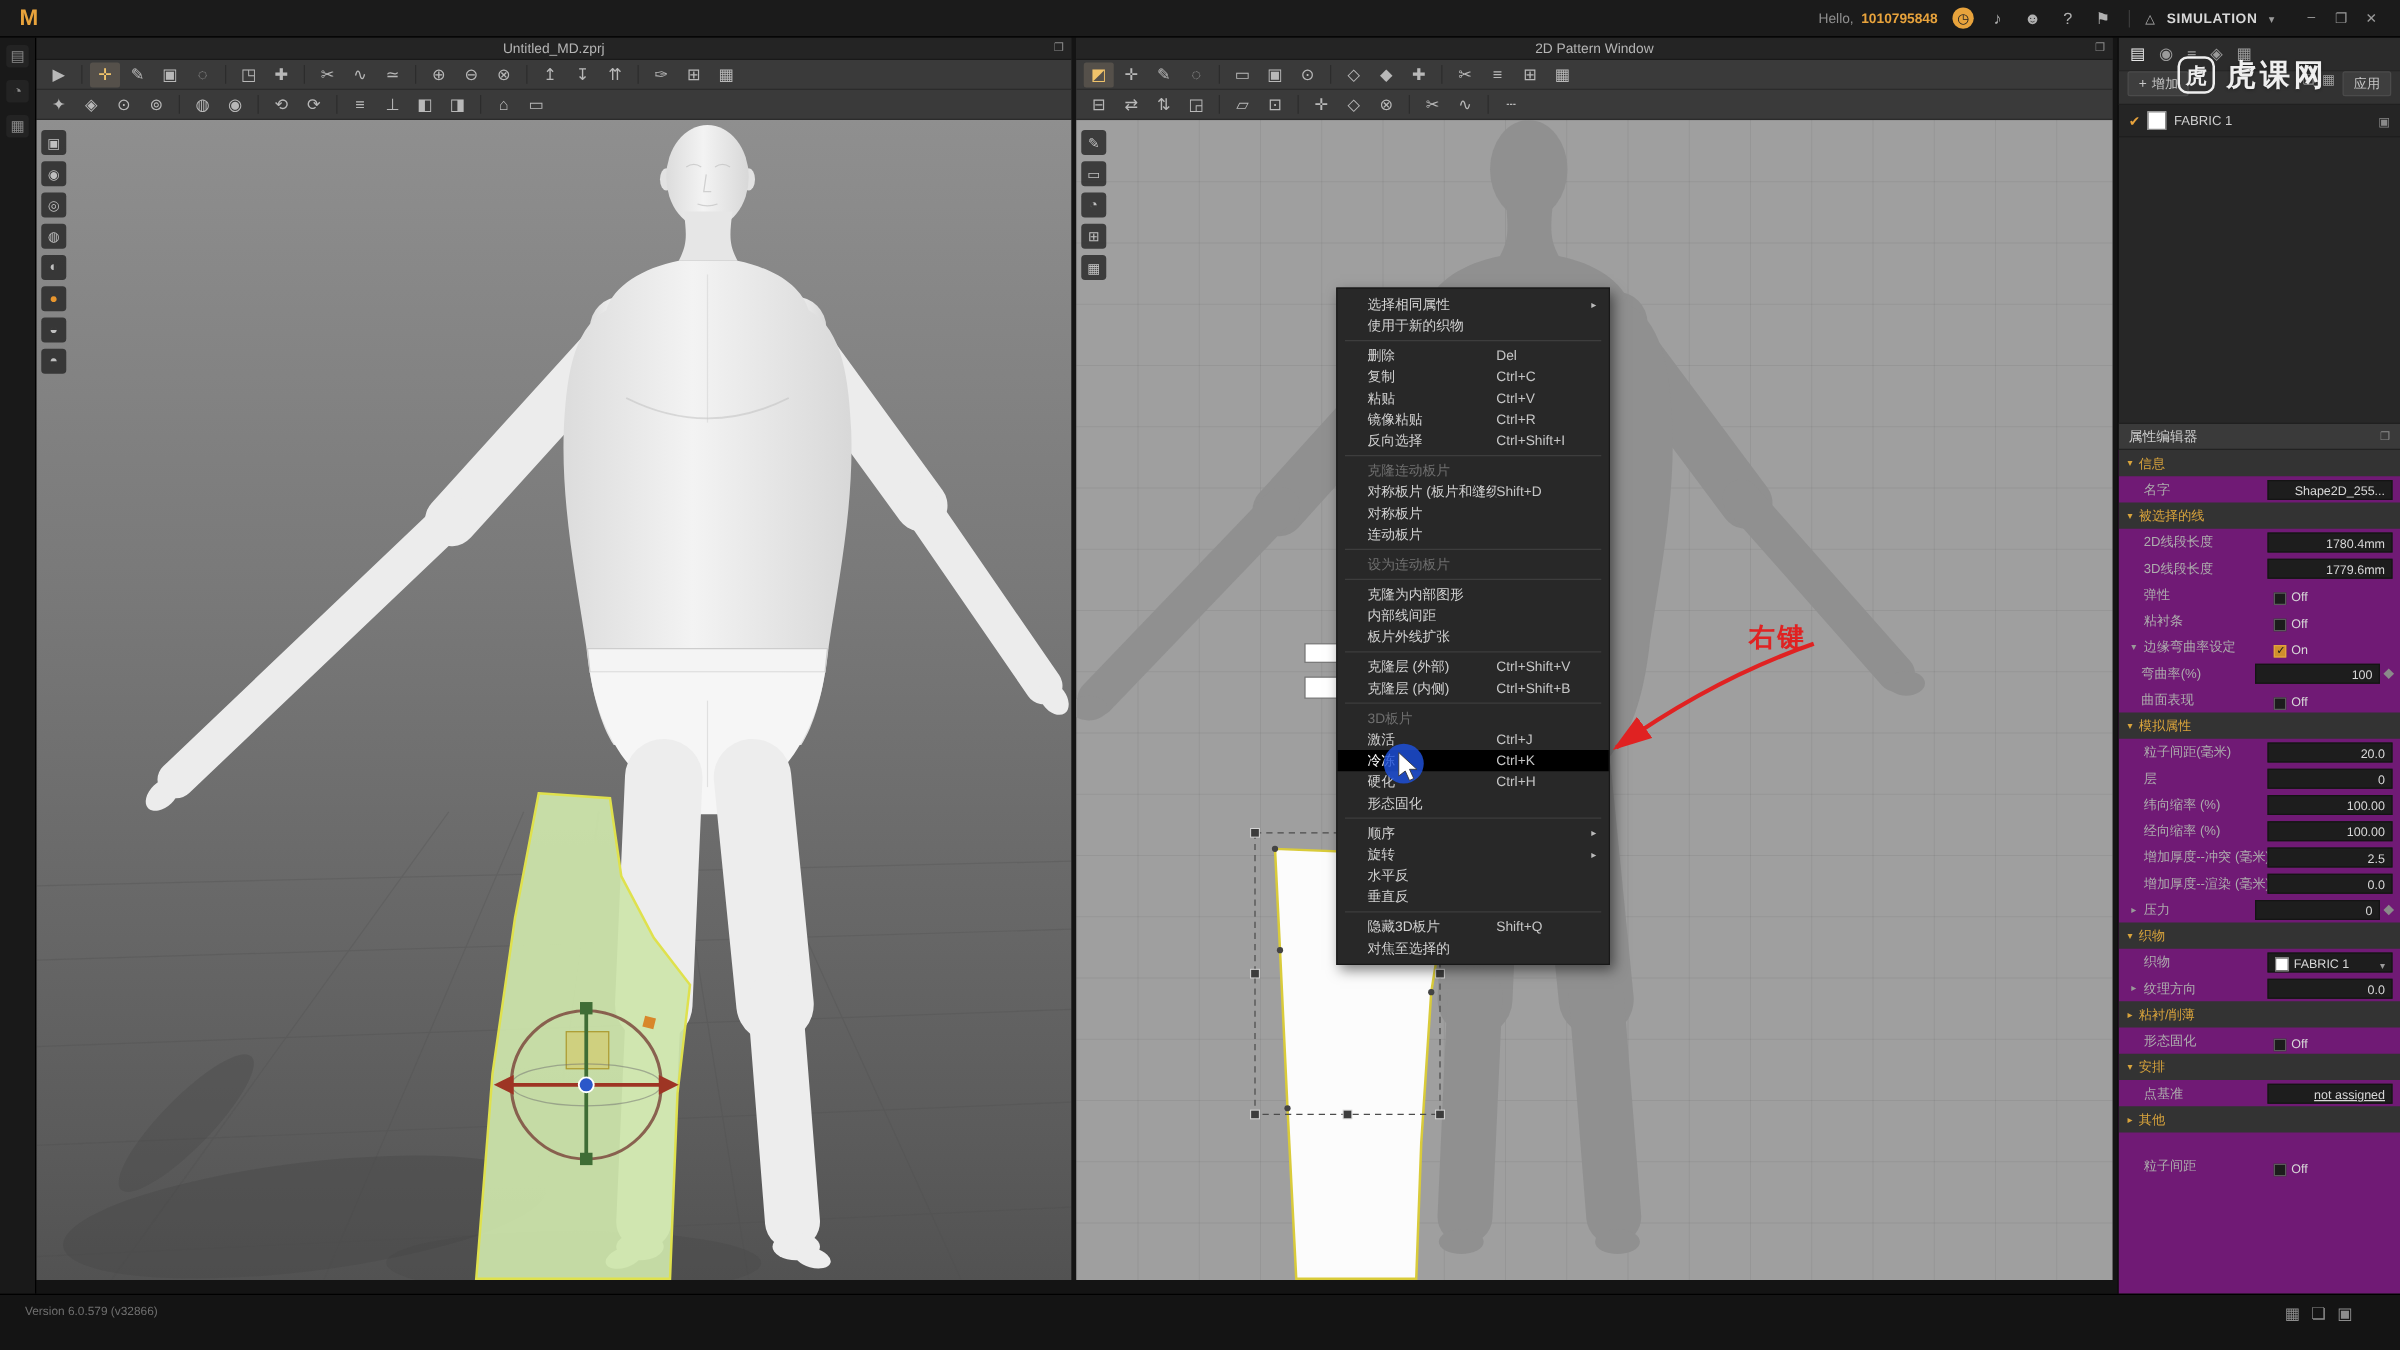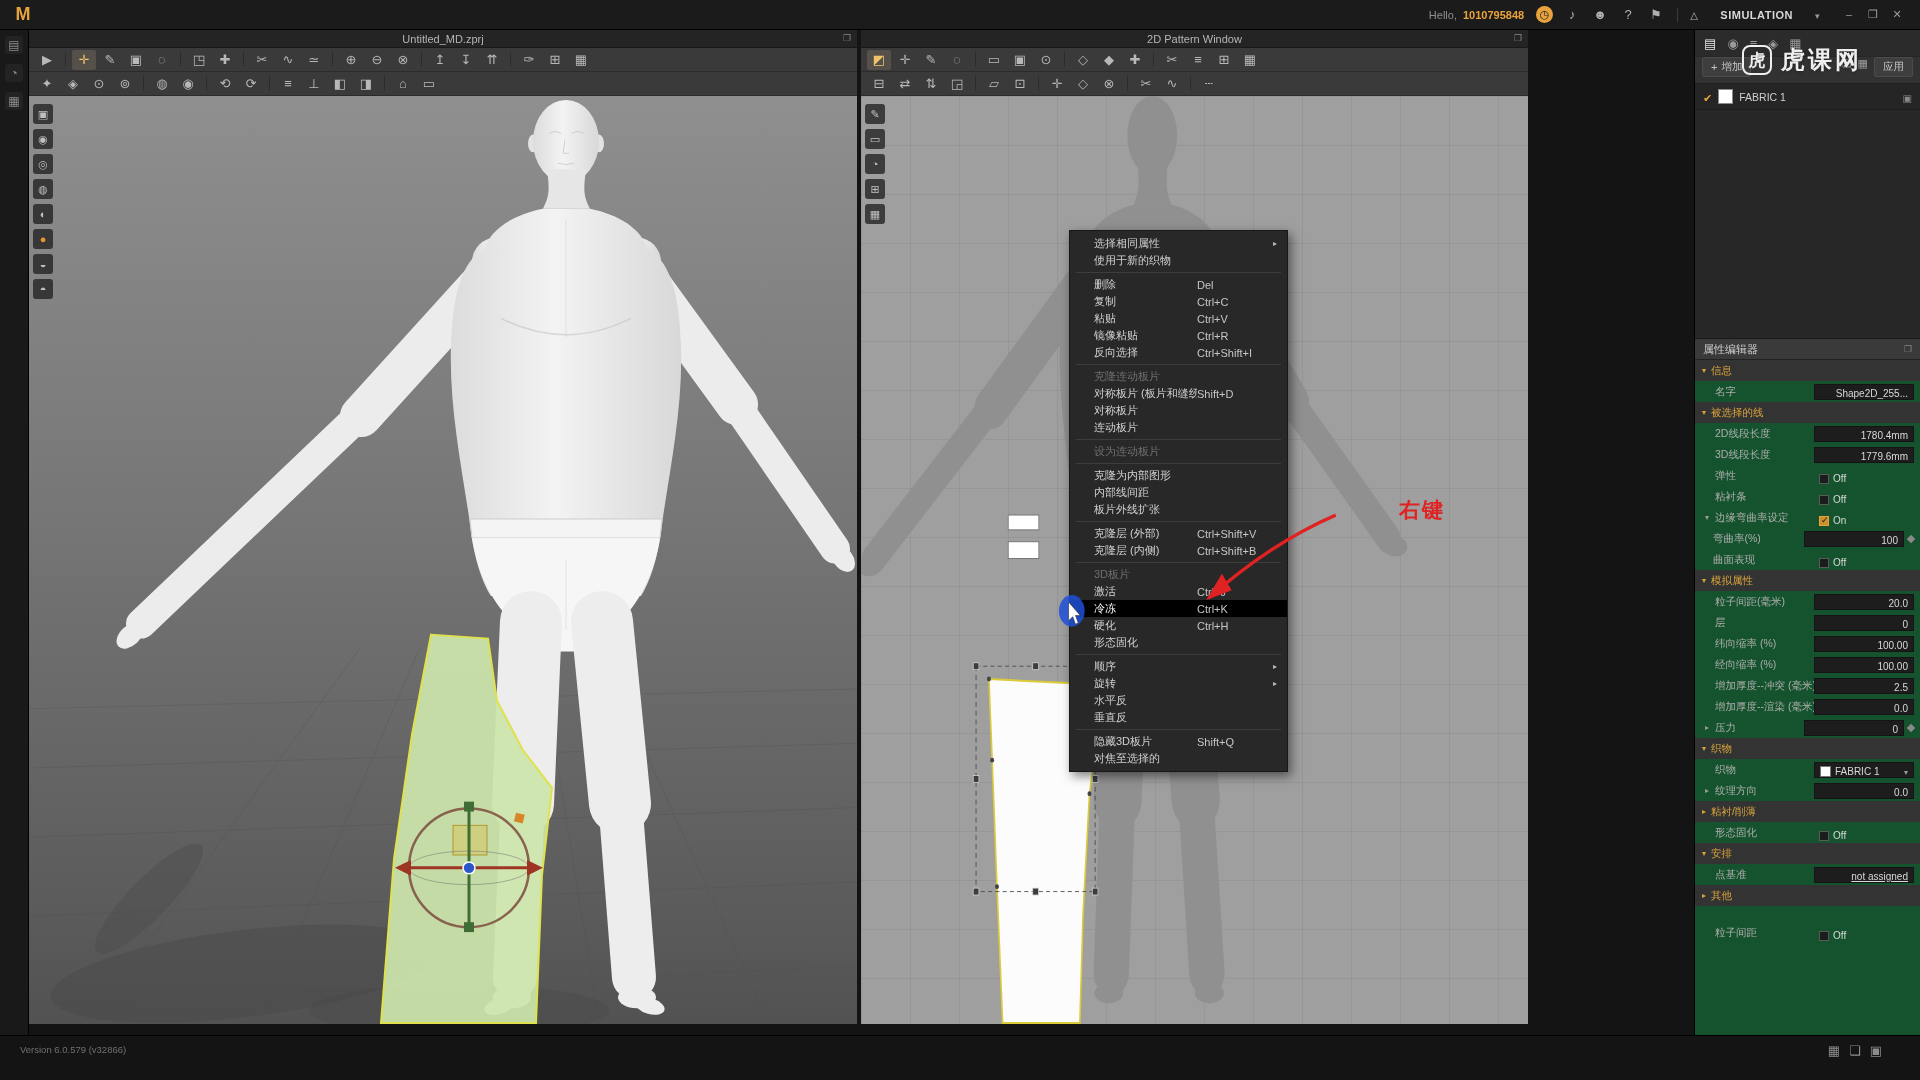--- a/index.html
+++ b/index.html
@@ -10,21 +10,21 @@
     border-bottom:1px solid #000;display:flex;align-items:center;padding:0 8px;z-index:90}
   .logo{width:30px;font-size:18px;font-weight:bold;color:#e8a33c;text-align:center}
   .mb-item{font-size:12px;color:#c2c2c2;padding:0 9px;line-height:30px}
   .mb-right{margin-left:auto;display:flex;align-items:center;gap:12px;padding-right:4px}
   .hello{font-size:11px;color:#8f8f8f}
   .uname{font-size:11px;color:#e8a33c;font-weight:bold;margin-left:-6px}
   .mb-icon{width:18px;height:18px;display:flex;align-items:center;justify-content:center;
     color:#b0b0b0;font-size:13px}
   .mb-icon.f-accent{background:#e8a33c;border-radius:50%;color:#222;width:17px;height:17px;font-size:11px}
   .mb-sep{width:1px;height:14px;background:#3a3a3a}
-  .sim{display:flex;align-items:center;gap:22px;font-size:11px;font-weight:bold;color:#d8d8d8;letter-spacing:.5px}
+  .sim{display:flex;align-items:center;gap:9px;font-size:11px;font-weight:bold;color:#d8d8d8;letter-spacing:.5px}
   .sim-hanger::after{content:"△";font-size:10px;color:#b8b8b8}
   .sim-caret::after{content:"▾";font-size:9px;color:#9a9a9a}
   .win-controls{display:flex;gap:2px;margin-left:6px}
   .wc{width:22px;text-align:center;color:#9a9a9a;font-size:11px}
   .wc-min::after{content:"–"} .wc-max::after{content:"❐"} .wc-close::after{content:"✕"}
   
   .leftdock{position:absolute;left:0;top:30px;width:29px;bottom:45px;background:#191919;
     border-right:1px solid #000;display:flex;flex-direction:column;align-items:center;
     padding-top:6px;gap:10px;z-index:5}
   .dock-icon{width:18px;height:18px;display:flex;align-items:center;justify-content:center;
@@ -45,21 +45,21 @@
   
   .panel3d{left:29px;width:828px}
   .viewport3d{flex:1;position:relative;overflow:hidden;
     background:linear-gradient(#8f8f8f,#787878 42%,#5b5b5b 88%,#525252)}
   .scene{position:absolute;left:0;top:0;width:100%;height:100%}
   .side-col{position:absolute;left:4px;top:8px;display:flex;flex-direction:column;gap:5px;z-index:10}
   .side-icon{width:20px;height:20px;background:rgba(38,38,38,.82);border-radius:3px;color:#c0c0c0;
     display:flex;align-items:center;justify-content:center;font-size:11px}
   .side-icon.f-active{color:#e8962e}
   
-  .panel2d{left:861px;width:667px}
+  .panel2d{left:861px;width:829px}
   .viewport2d{flex:1;position:relative;overflow:hidden;background:#9f9f9f;
     background-image:linear-gradient(rgba(0,0,0,.06) 1px,transparent 1px),
       linear-gradient(90deg,rgba(0,0,0,.06) 1px,transparent 1px);
     background-size:49px 49px}
   
   .ctx{position:absolute;left:208px;top:134px;width:219px;background:#282828;
     border:1px solid #181818;box-shadow:3px 4px 10px rgba(0,0,0,.5);padding:4px 0;z-index:30}
   .ctx-row{height:17px;display:flex;align-items:center;padding:0 10px 0 24px;
     font-size:11px;color:#d2d2d2;white-space:nowrap}
   .ctx-label{flex:1;overflow:hidden}
@@ -91,21 +91,21 @@
     background:#252525;border-bottom:1px solid #1d1d1d}
   .check-icon::after{content:"✔";color:#e8a33c;font-size:11px}
   .fswatch{width:15px;height:15px;background:#fff;border:1px solid #8a8a8a}
   .fabric-name{flex:1;font-size:10.5px;color:#cfcfcf}
   .fab-end-icon::after{content:"▣";color:#8a8a8a;font-size:10px}
   .obj-list{flex:0 0 228px;background:#272727}
   .props-header{flex:0 0 22px;background:#3a3a3a;display:flex;align-items:center;gap:6px;
     padding:0 8px;font-size:11px;color:#cfcfcf;border-top:1px solid #191919;border-bottom:1px solid #222}
   .ph-icon{margin-left:auto;color:#8a8a8a;font-size:9px}
   .ph-icon::after{content:"❐"}
-  .props-body{flex:1;overflow:hidden;background:#14532d}
+  .props-body{flex:1;overflow:hidden;background:#701a75}
   .sec-hdr{height:21px;display:flex;align-items:center;gap:5px;padding:0 7px;
     background:#333;color:#d9a43c;font-size:10.5px}
   .sec-arrow{font-size:8px} .sec-arrow::after{content:"▾"}
   .prop-section.f-collapsed .sec-arrow::after{content:"▸"}
   .prop-section.f-notitle{margin-top:16px}
   .prop-row{height:21px;display:flex;align-items:center;padding:0 6px 0 10px}
   .prop-row.f-indent{padding-left:8px}
   .prow-prefix{width:10px;font-size:8px;color:#9a9a9a;flex:0 0 10px}
   .prop-row.f-expand .prow-prefix::after{content:"▸"}
   .prop-row.f-open .prow-prefix::after{content:"▾"}

